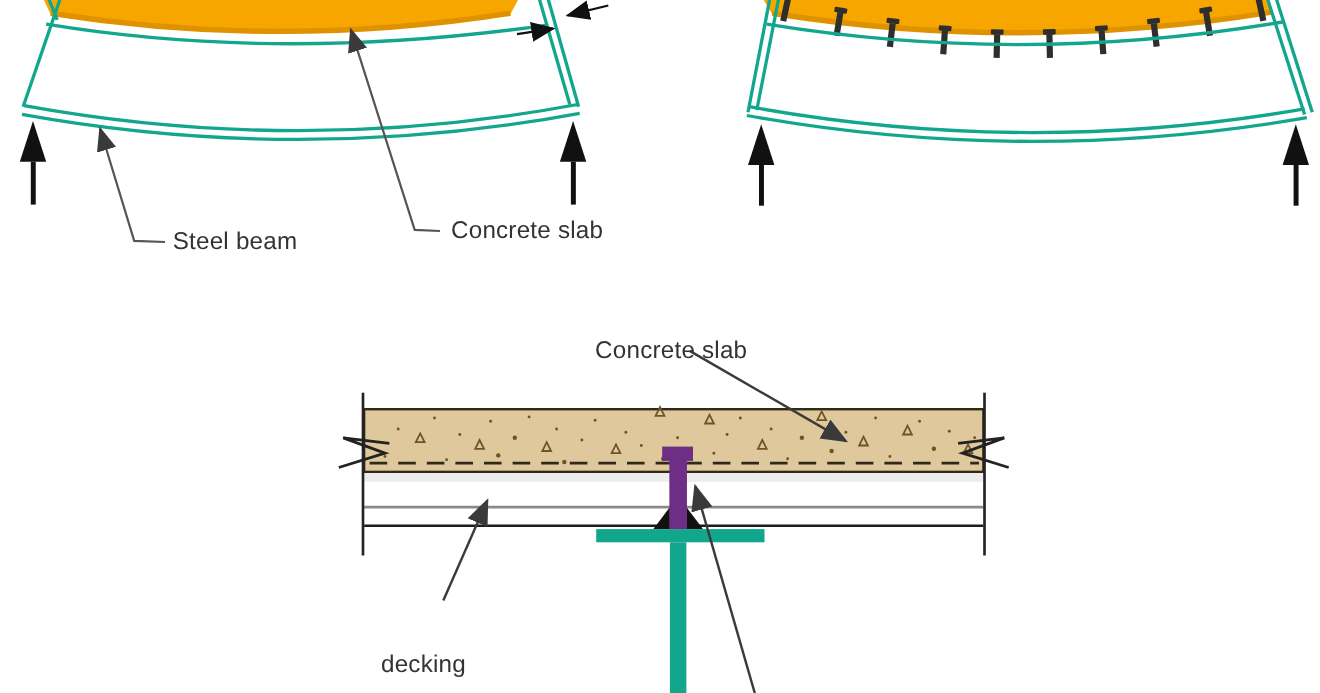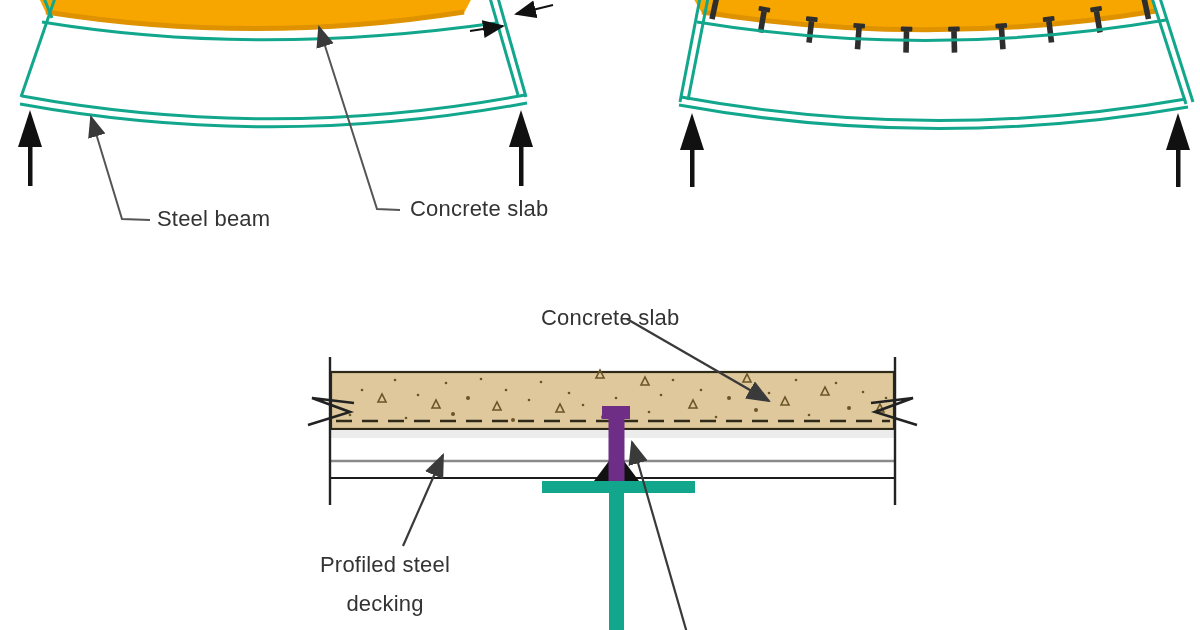--- a/index.html
+++ b/index.html
@@ -206,16 +206,16 @@
       <path d="M 627,319 L 769,401" fill="none" stroke="#3a3a3a" stroke-width="2.2" marker-end="url(#ah-gray)"></path>
       <path d="M 403,546 L 443,455" fill="none" stroke="#3a3a3a" stroke-width="2.2" marker-end="url(#ah-gray)"></path>
       <path d="M 687,633 L 632,442" fill="none" stroke="#3a3a3a" stroke-width="2.2" marker-end="url(#ah-gray)"></path>
     </g>
   </svg>
 
   <div class="lbl" id="steel-beam-label" style="left:157px;top:207px;">Steel beam</div>
   <div class="lbl" id="concrete-slab-top-label" style="left:410px;top:197px;">Concrete slab</div>
   <div class="lbl" id="concrete-slab-section-label" style="left:541px;top:306px;">Concrete slab</div>
   <div class="lbl" id="profiled-decking-label" style="left:300px;top:545px;">
-    <span>Profiled steel</span><br>
+    <br>
     <span>decking</span>
   </div>
 </div>
 
 </body></html>

